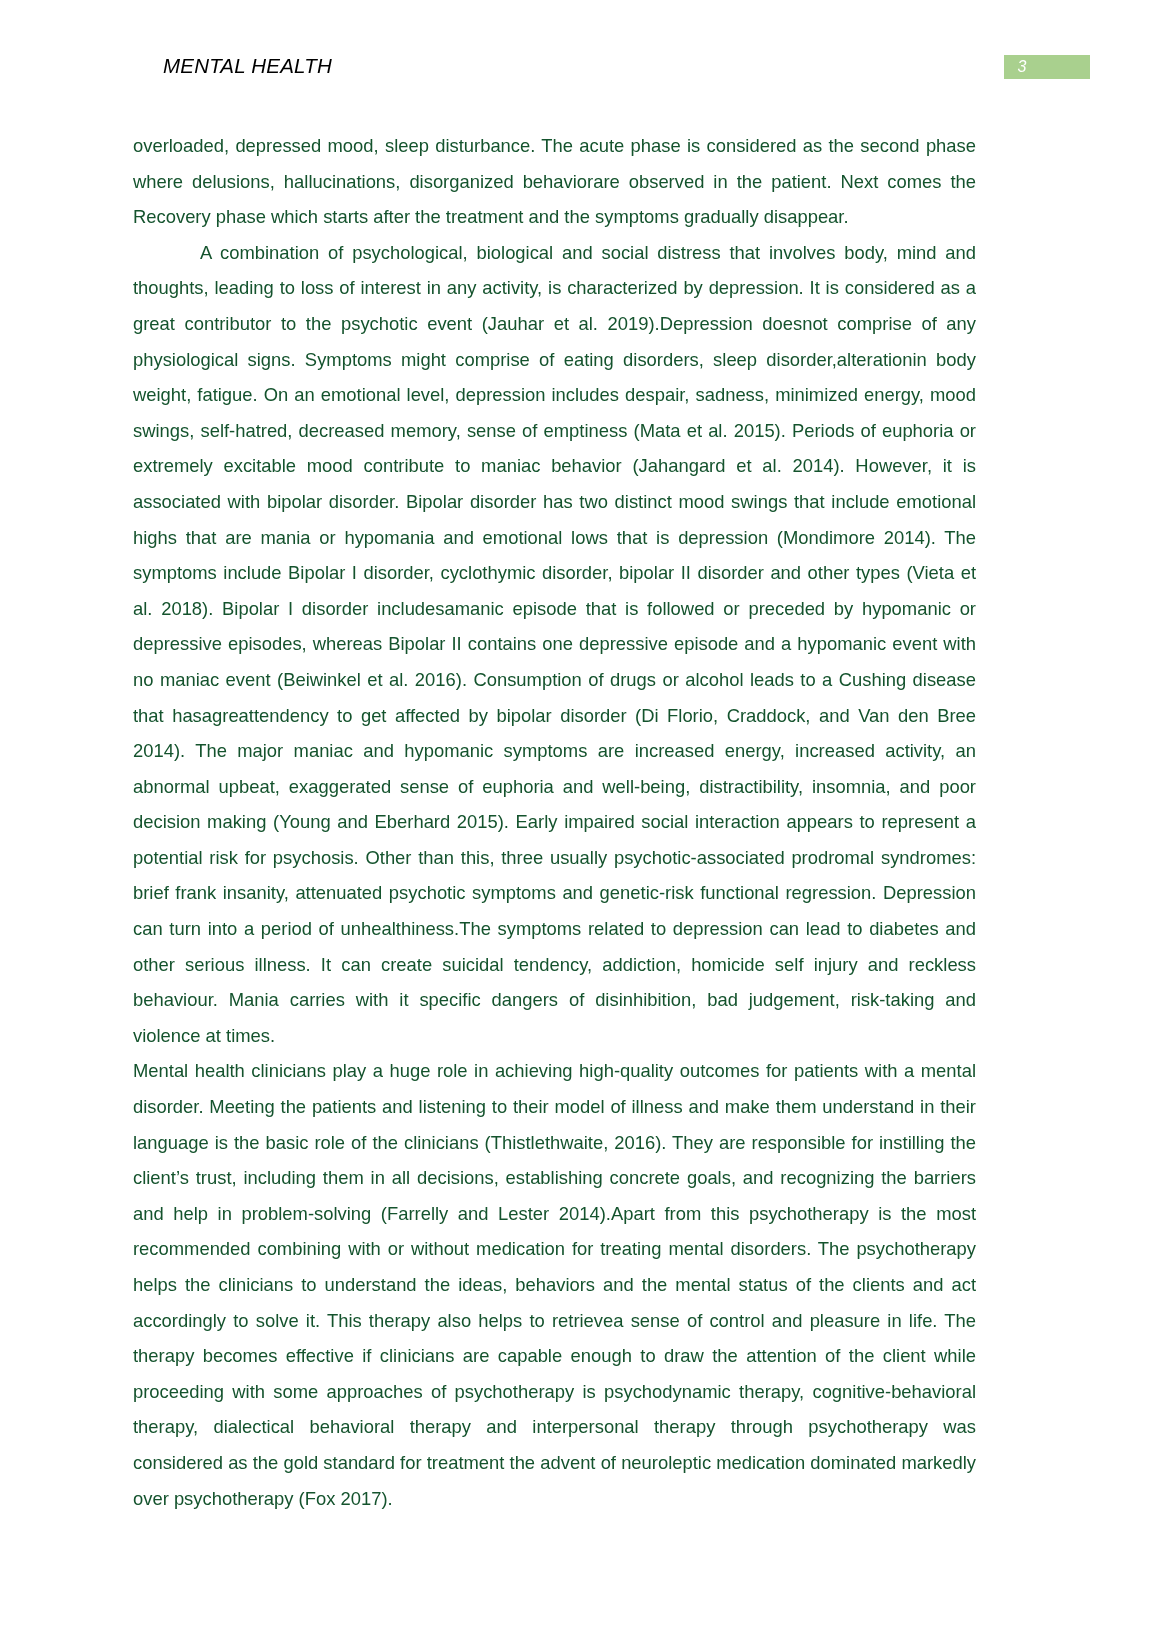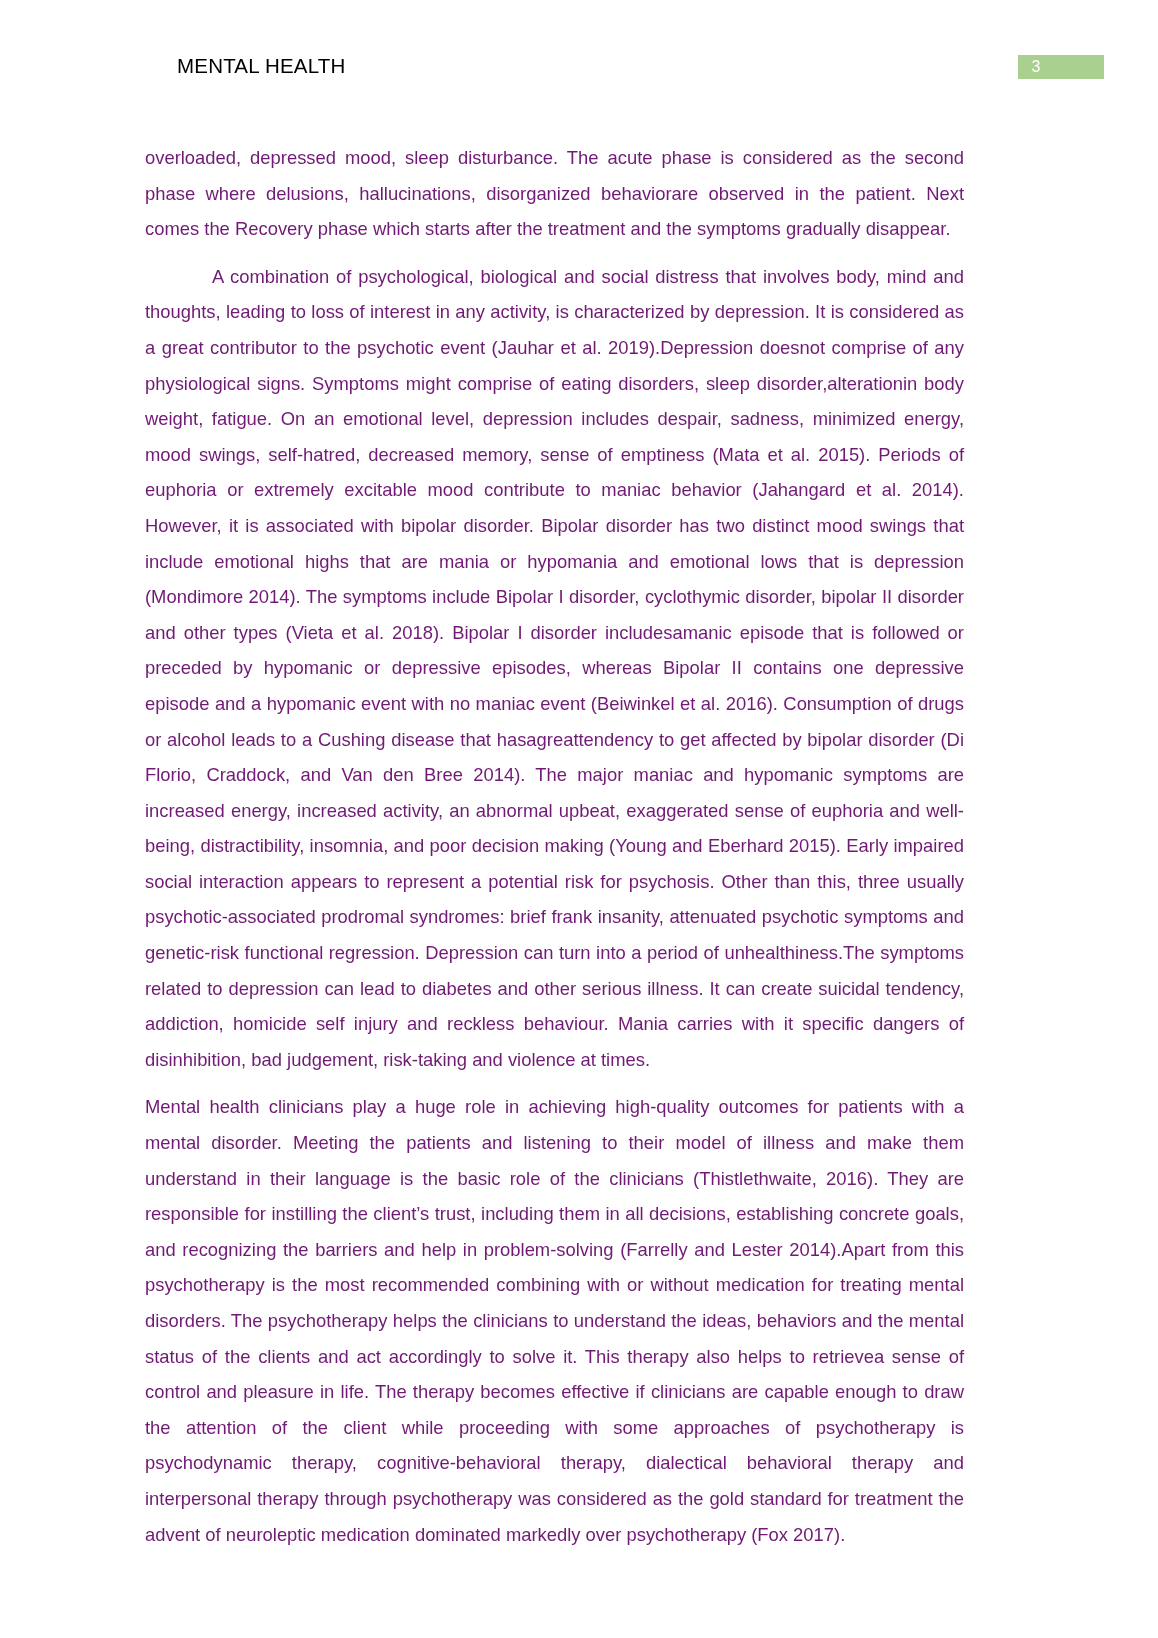--- a/index.html
+++ b/index.html
@@ -13,23 +13,24 @@
     height: 1638px;
     background: #ffffff;
     font-family: "Liberation Sans", sans-serif;
     color: #000000;
     overflow: hidden;
   }
   
   .header {
     position: absolute;
     top: 52px;
-    left: 14px;
+    left: 0;
     width: 992px;
     height: 30px;
+    font-style: italic;
   }
   .header-title {
     position: absolute;
     left: 163px;
     top: 0px;
     font-size: 20.5px;
     letter-spacing: 0.2px;
     line-height: 28px;
     color: #000000;
     white-space: nowrap;
@@ -54,26 +55,26 @@
     color: #ffffff;
   }
   
   .body-area {
     position: absolute;
     left: 133px;
     top: 128px;
     width: 843px;
   }
   p.para {
-    margin: 12px;
+    margin: 0;
     font-size: 18.4px;
     line-height: 35.6px;
     text-align: justify;
     text-justify: inter-word;
-    color: #701a75;
+    color: #14532d;
     hyphens: none;
   }
   p.indent {
     text-indent: 67px;
   }
   
   .it {
   }
 </style>
 </head>

